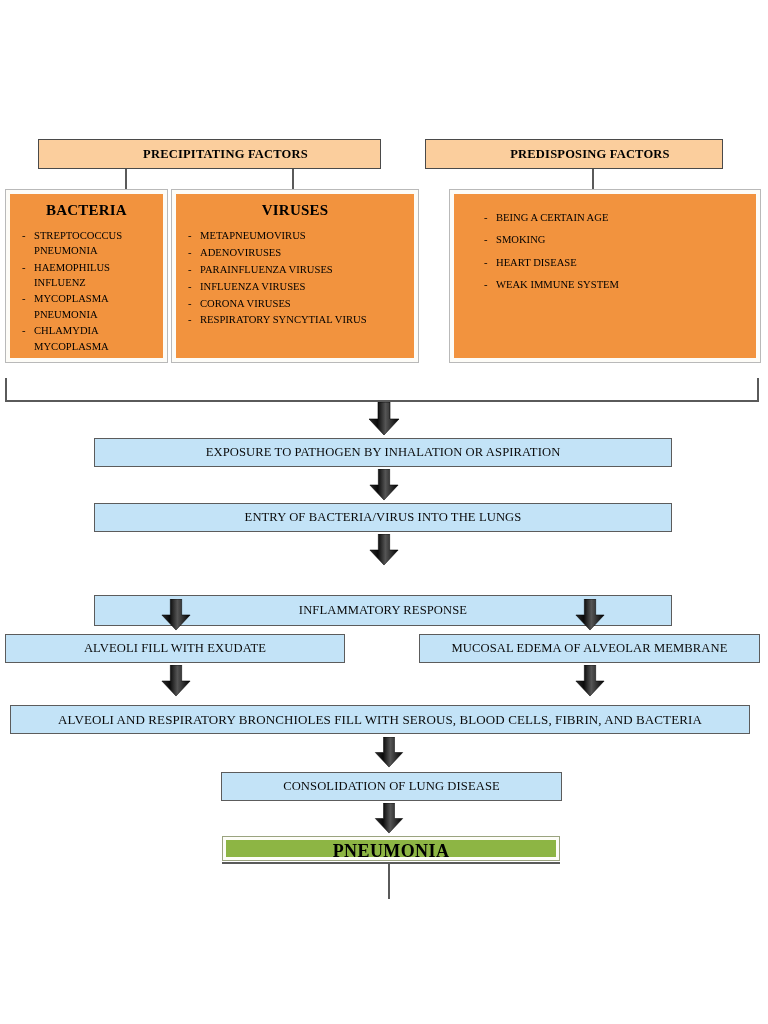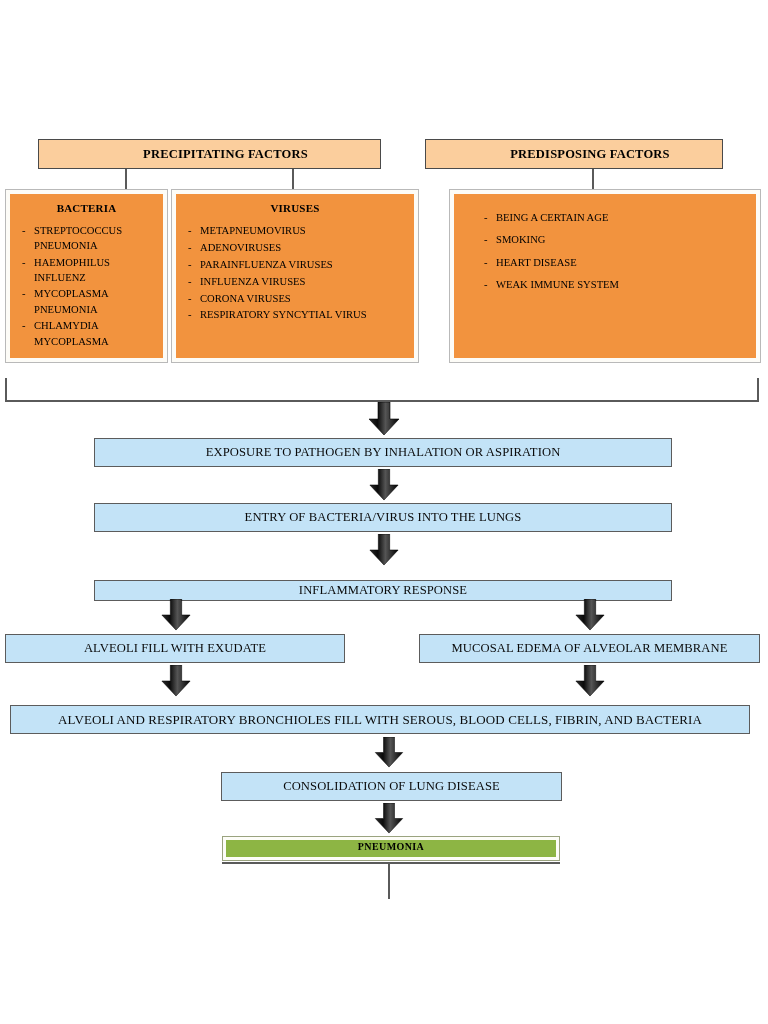--- a/index.html
+++ b/index.html
@@ -53,21 +53,21 @@
     background: #F2933E;
     width: 100%;
     height: 100%;
     box-sizing: border-box;
     padding: 8px 6px 6px 6px;
     overflow: hidden;
   }
   .orange-title {
     text-align: center;
     font-weight: bold;
-    font-size: 11px;
+    font-size: 15px;
     color: #000;
     margin-bottom: 9px;
     letter-spacing: .2px;
   }
   .bullet-list {
     list-style: none;
     margin: 0;
     padding: 0;
   }
   .bullet-list li {
@@ -116,21 +116,21 @@
     width: 100%;
     height: 100%;
     box-sizing: border-box;
     display: flex;
     align-items: flex-start;
     justify-content: center;
     overflow: hidden;
   }
   .green-inner span {
     font-weight: bold;
-    font-size: 10px;
+    font-size: 18px;
     color: #000;
     letter-spacing: .4px;
     line-height: 1.05;
     margin-top: 2px;
   }
 
   
   .vline {
     position: absolute;
     background: #5A5A5A;
@@ -276,21 +276,21 @@
   <div class="node blue" style="left:94px; top:503px; width:578px; height:29px;">
     <span>ENTRY OF BACTERIA/VIRUS INTO THE LUNGS</span>
   </div>
 
   <div class="arrow" style="left:368px; top:534px;">
     <svg width="32" height="32" viewBox="0 0 32 34">
       <path d="M10,0 L22,0 L22,17 L31,17 L16,33 L1,17 L10,17 Z" fill="url(#ag)" stroke="#000" stroke-width="0.6"></path>
     </svg>
   </div>
 
-  <div class="node blue" style="left:94px; top:580px; width:578px; height:21px;">
+  <div class="node blue" style="left:94px; top:595px; width:578px; height:31px;">
     <span>INFLAMMATORY RESPONSE</span>
   </div>
 
   <div class="arrow" style="left:160px; top:599px;">
     <svg width="32" height="32" viewBox="0 0 32 34">
       <path d="M10,0 L22,0 L22,17 L31,17 L16,33 L1,17 L10,17 Z" fill="url(#ag)" stroke="#000" stroke-width="0.6"></path>
     </svg>
   </div>
   <div class="arrow" style="left:574px; top:599px;">
     <svg width="32" height="32" viewBox="0 0 32 34">

